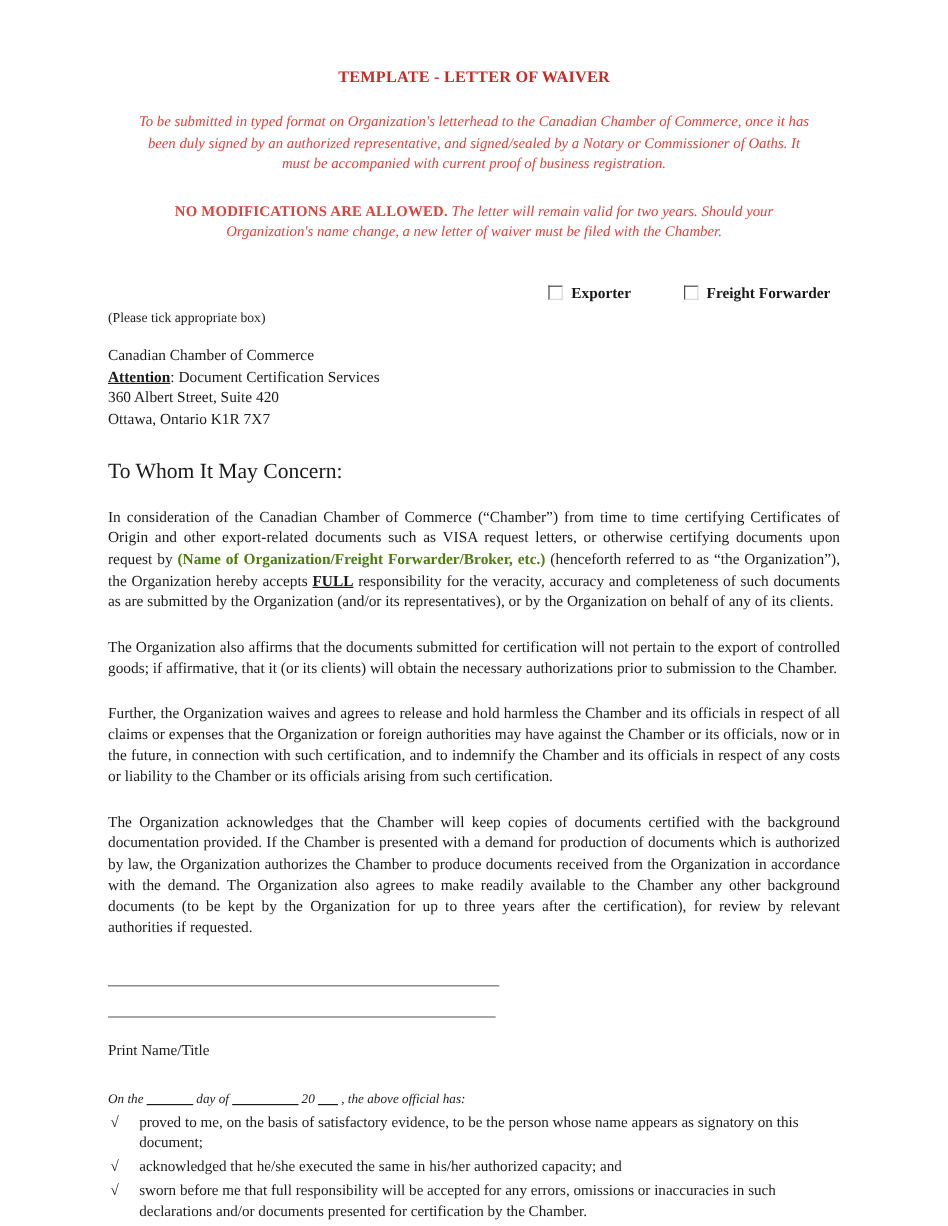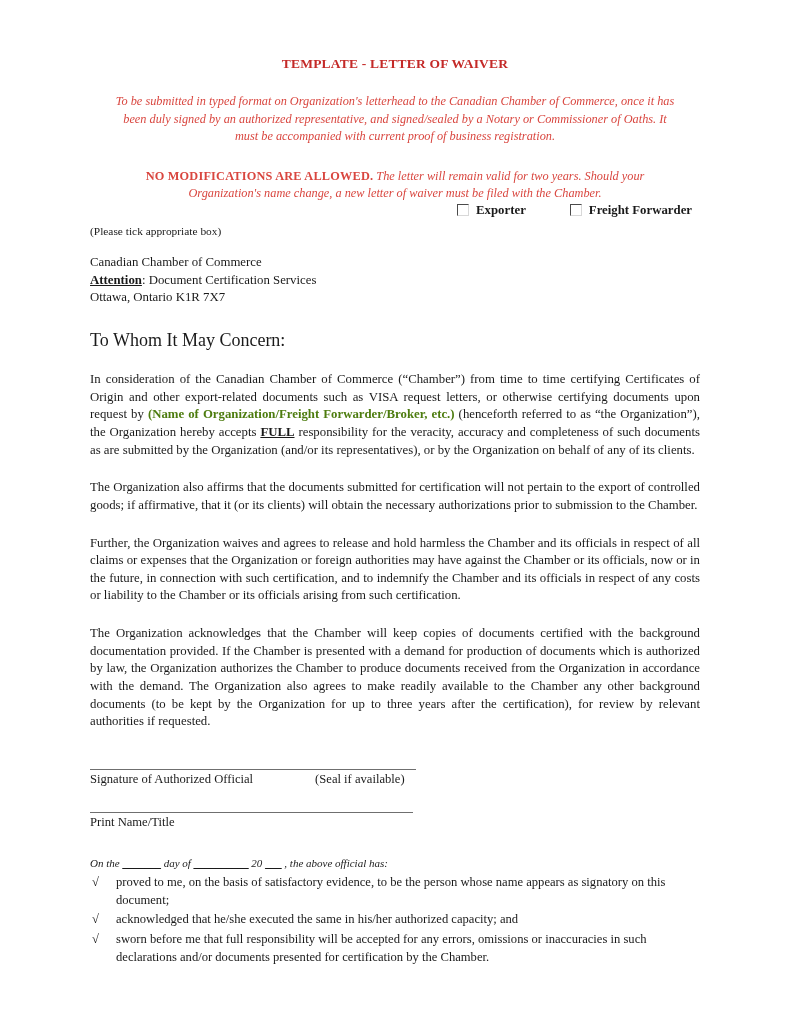--- a/index.html
+++ b/index.html
@@ -61,20 +61,21 @@
   }
   .caution .smallcaps {
     font-style: normal;
     font-weight: bold;
     font-variant: small-caps;
     letter-spacing: 0.2px;
   }
 
   
   .tickrow {
+    margin-top: 34px;
     display: flex;
     justify-content: flex-end;
     align-items: center;
     padding-right: 8px;
   }
   .tickitem {
     display: flex;
     align-items: center;
     font-weight: bold;
     font-size: 12.8px;
@@ -134,21 +135,21 @@
   .rule-sig1 { width: 326px; }
   .rule-sig2 { width: 323px; margin-top: 25px; }
   .sig-caption-row {
     display: flex;
     font-size: 12.6px;
     margin-top: 2px;
   }
   .sig-caption-row .seal-note { margin-left: 62px; }
   .print-caption {
     font-size: 12.6px;
-    margin-top: 2px;
+    margin-top: 20px;
   }
 
   
   .attest { margin-top: 26px; }
   .attest-lead {
     font-size: 11px;
     line-height: 1.45;
     font-style: italic;
   }
   .blank { text-decoration: underline; }
@@ -193,39 +194,36 @@
       <label class="tickitem">
         <span class="tickbox"></span>
         <span>Freight Forwarder</span>
       </label>
     </div>
     <div class="tickhint">(Please tick appropriate box)</div>
 
     <div class="address">
       <div>Canadian Chamber of Commerce</div>
       <div><span class="attn-label">Attention</span><span>:  Document Certification Services</span></div>
+      <div>360 Albert Street, Suite 420</div>
       <div>Ottawa, Ontario K1R 7X7</div>
     </div>
 
     <div class="salutation">To Whom It May Concern:</div>
 
     <p class="body-para"><span>In consideration of the Canadian Chamber of Commerce (“Chamber”) from time to time certifying Certificates of Origin and other export-related documents such as VISA request letters, or otherwise certifying documents upon request by </span><span class="red-inline">(Name of Organization/Freight Forwarder/Broker, etc.)</span><span> (henceforth referred to as “the Organization”), the Organization hereby accepts </span><span class="full-emph">FULL</span><span> responsibility for the veracity, accuracy and completeness of such documents as are submitted by the Organization (and/or its representatives), or by the Organization on behalf of any of its clients.</span></p>
 
     <p class="body-para">The Organization also affirms that the documents submitted for certification will not pertain to the export of controlled goods; if affirmative, that it (or its clients) will obtain the necessary authorizations prior to submission to the Chamber.</p>
 
     <p class="body-para">Further, the Organization waives and agrees to release and hold harmless the Chamber and its officials in respect of all claims or expenses that the Organization or foreign authorities may have against the Chamber or its officials, now or in the future, in connection with such certification, and to indemnify the Chamber and its officials in respect of any costs or liability to the Chamber or its officials arising from such certification.</p>
 
     <p class="body-para">The Organization acknowledges that the Chamber will keep copies of documents certified with the background documentation provided. If the Chamber is presented with a demand for production of documents which is authorized by law, the Organization authorizes the Chamber to produce documents received from the Organization in accordance with the demand.  The Organization also agrees to make readily available to the Chamber any other background documents (to be kept by the Organization for up to three years after the certification), for review by relevant authorities if requested.</p>
 
     <div class="sig-block">
       <div class="rule rule-sig1"></div>
-      <div class="sig-caption-row">
-        <span>Signature of Authorized Official</span>
-        <span class="seal-note">(Seal if available)</span>
-      </div>
 
       <div class="rule rule-sig2"></div>
       <div class="print-caption">Print Name/Title</div>
     </div>
 
     <div class="attest">
       <div class="attest-lead"><span>On the </span><span class="blank">_______</span><span> day of </span><span class="blank">__________</span><span> 20 </span><span class="blank">___</span><span> , the above official has:</span></div>
 
       <ul class="attest-list">
         <li>

